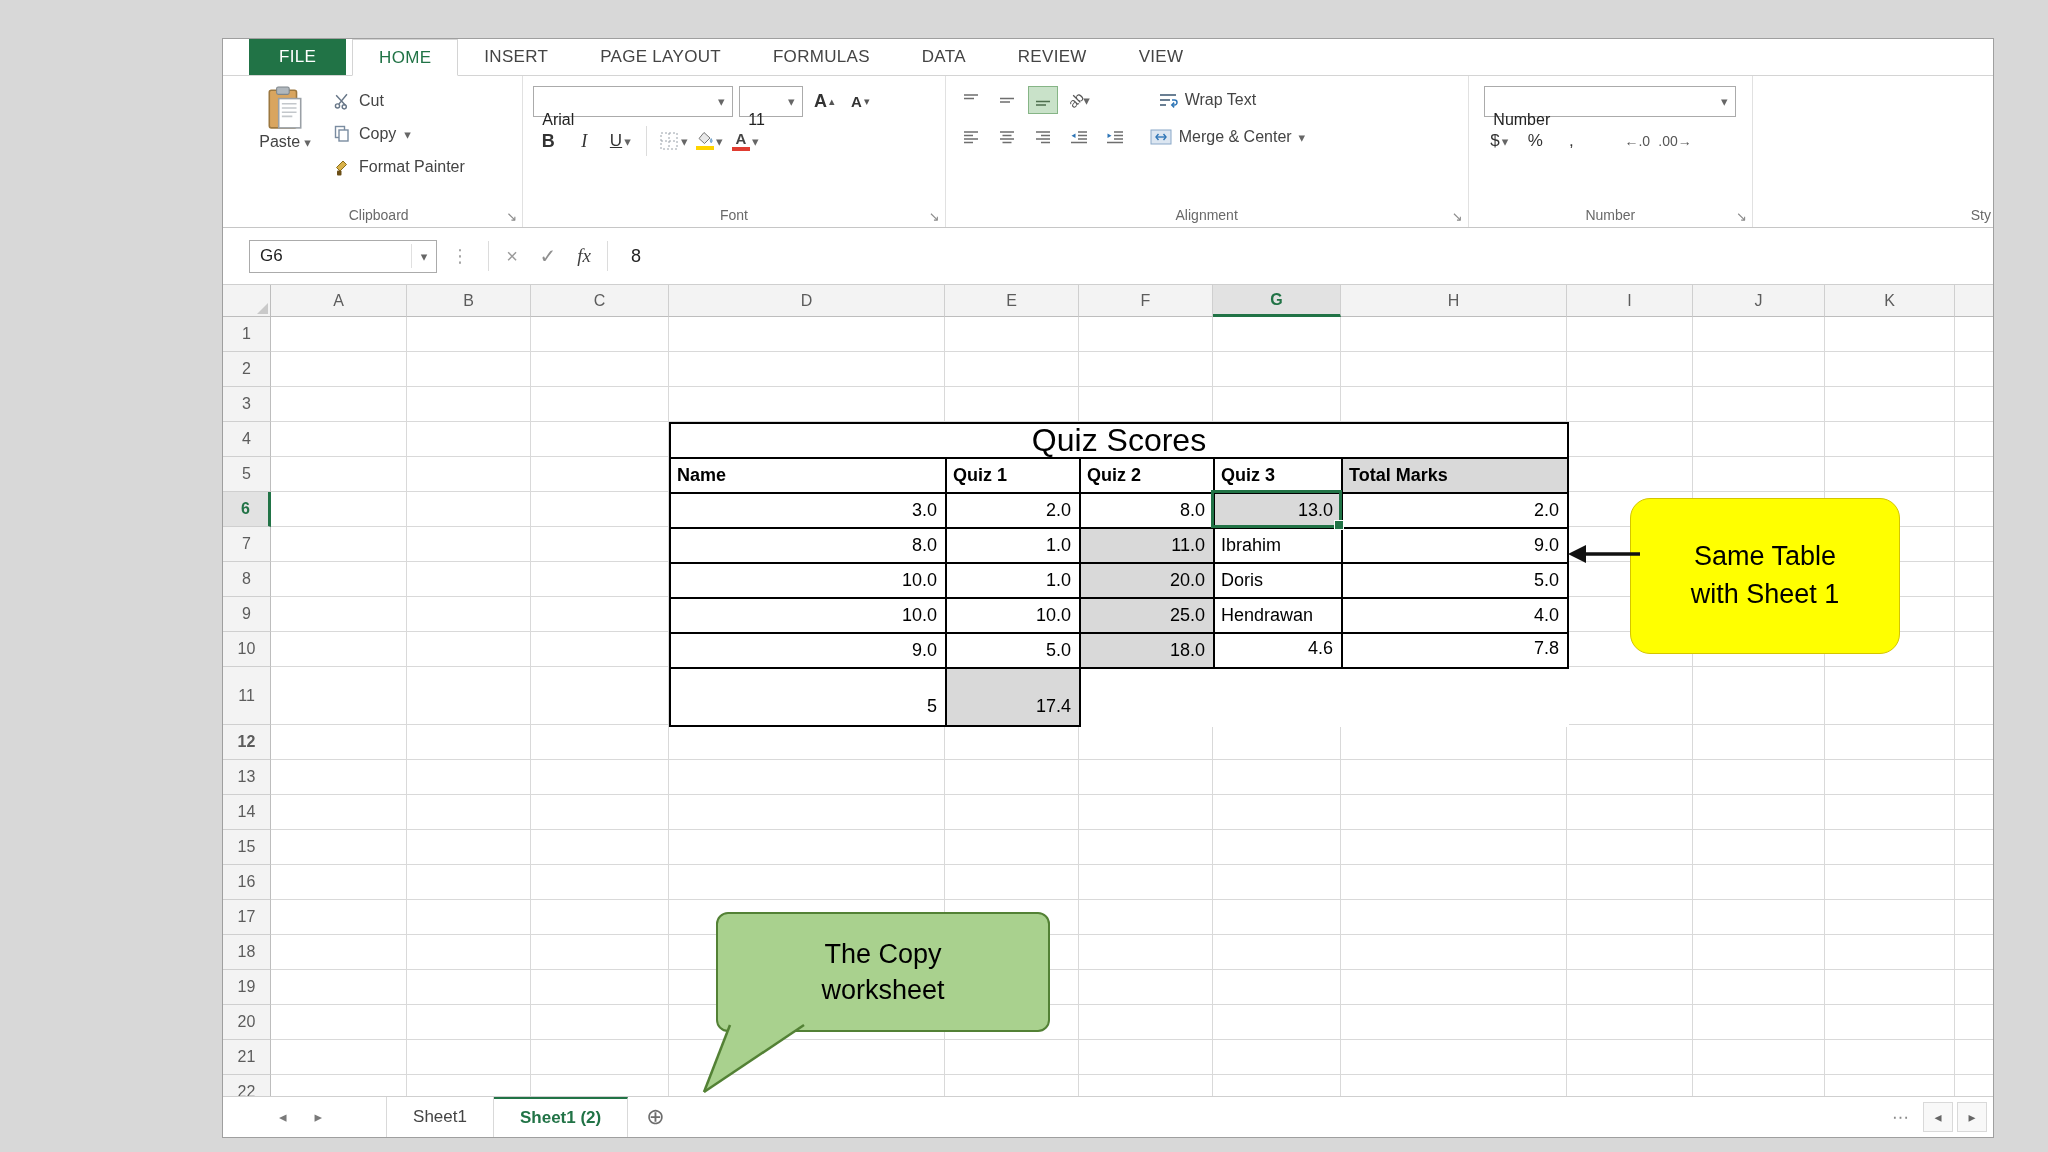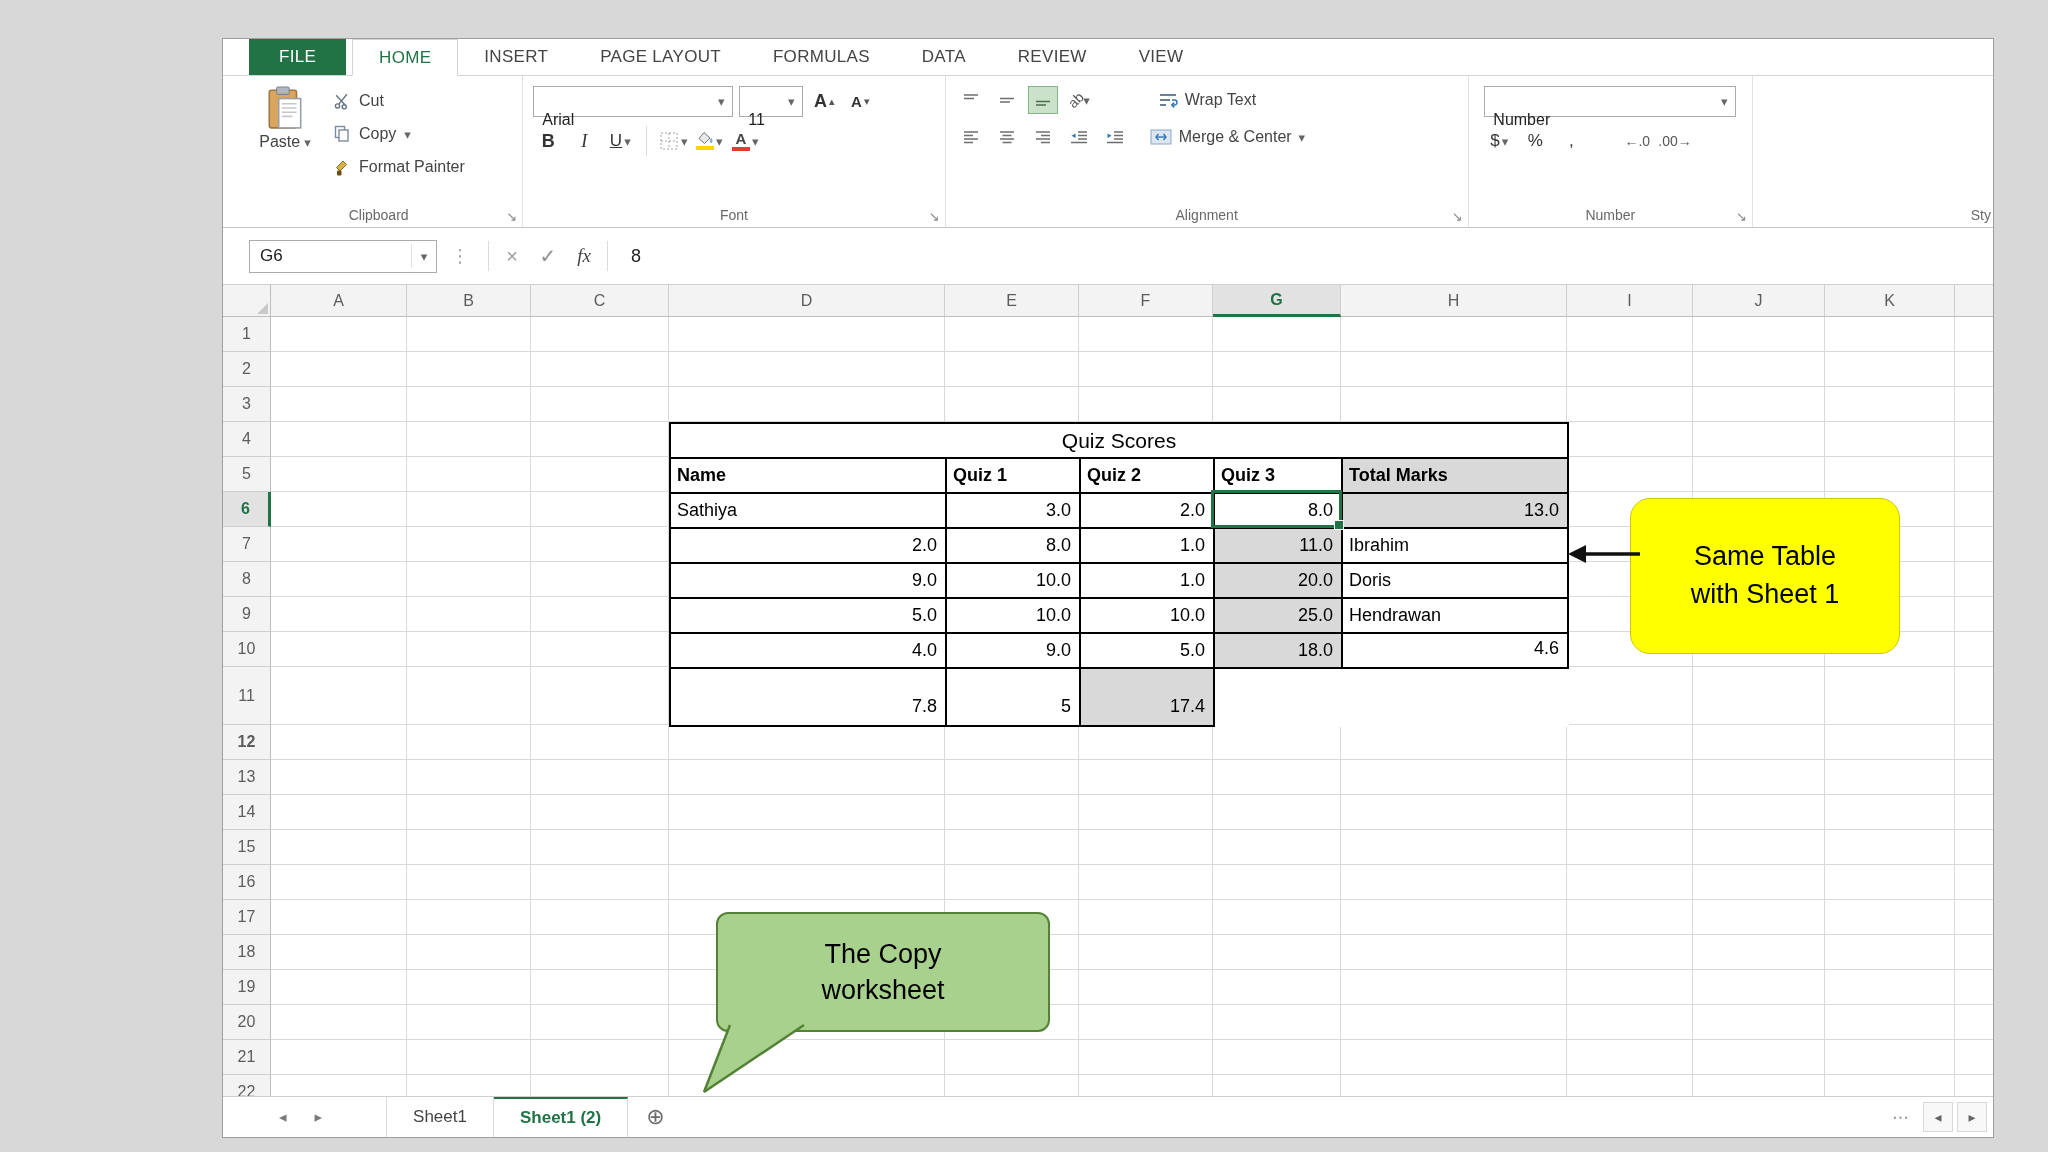--- a/index.html
+++ b/index.html
@@ -73,21 +73,21 @@
   .g-rh{border-right:1px solid #bdbdbd;border-bottom:1px solid #cfcfcf;background:#f3f3f3;display:flex;align-items:center;justify-content:center;
         font-size:16px;color:#5c5c5c;box-sizing:border-box;flex:0 0 auto;}
   .g-rh.sel{background:#e2e2e2;color:#217346;font-weight:bold;border-right:3px solid #217346;}
   .g-cell{border-right:1px solid #d9d9d9;border-bottom:1px solid #d9d9d9;box-sizing:border-box;background:#fff;flex:0 0 auto;}
 
   
   #qtable{position:absolute;display:grid;border-left:2px solid #000;border-top:2px solid #000;box-sizing:content-box;z-index:5;background:#fff;}
   .qt{border-right:2px solid #000;border-bottom:2px solid #000;box-sizing:border-box;background:#fff;display:flex;align-items:center;
       font-size:18px;color:#000;overflow:hidden;}
   .qt.gray{background:#d9d9d9;}
-  .qt-title{grid-column:1 / -1;justify-content:center;font-size:21px;}
+  .qt-title{grid-column:1 / -1;justify-content:center;font-size:32px;}
   .qt-head{font-weight:bold;padding-left:6px;}
   .qt-name{padding-left:6px;}
   .qt-num{justify-content:flex-end;padding-right:8px;}
   .qt-bold{font-weight:bold;}
   .qt-tall{align-items:flex-end;padding-bottom:8px;}
   #selbox{position:absolute;border:3px solid #217346;box-sizing:border-box;z-index:8;}
   #selbox::after{content:"";position:absolute;right:-5px;bottom:-5px;width:8px;height:8px;background:#217346;border:1.5px solid #fff;}
 
   
   .sbar{height:40px;flex:0 0 40px;display:flex;align-items:center;background:#fff;border-top:1px solid #cfcfcf;font-size:17px;position:relative;}
@@ -707,21 +707,20 @@
           <div class="g-cell" style="width: 130px;"></div>
           <div class="g-cell" style="width: 46px;"></div>
         </div>
         <div id="qtable" style="left: 446px; top: 137px; width: 898px; grid-template-columns: 276px 134px 134px 128px 226px; grid-template-rows: 35px 35px 35px 35px 35px 35px 35px 58px;">
           <div class="qt qt-title" style="grid-column: 1 / -1;">Quiz Scores</div>
           <div class="qt qt-head">Name</div>
           <div class="qt qt-head">Quiz 1</div>
           <div class="qt qt-head">Quiz 2</div>
           <div class="qt qt-head">Quiz 3</div>
           <div class="qt qt-head gray">Total Marks</div>
-          <div class="qt qt-name">Sathiya</div>
           <div class="qt qt-num">3.0</div>
           <div class="qt qt-num">2.0</div>
           <div class="qt qt-num">8.0</div>
           <div class="qt qt-num gray">13.0</div>
           <div class="qt qt-num">2.0</div>
           <div class="qt qt-num">8.0</div>
           <div class="qt qt-num">1.0</div>
           <div class="qt qt-num gray">11.0</div>
           <div class="qt qt-name">Ibrahim</div>
           <div class="qt qt-num">9.0</div>

